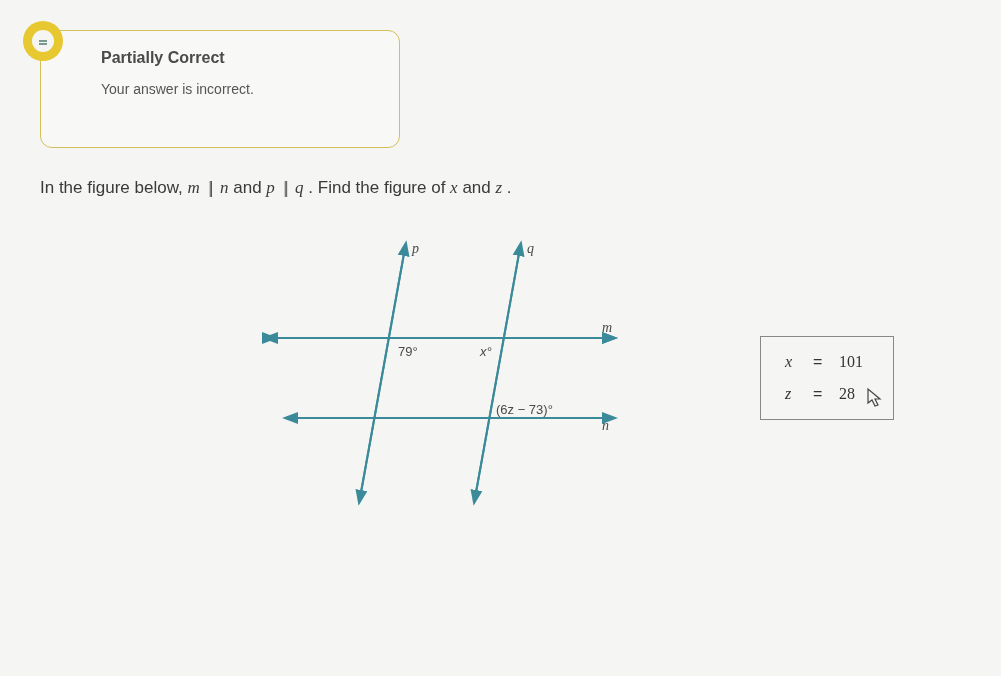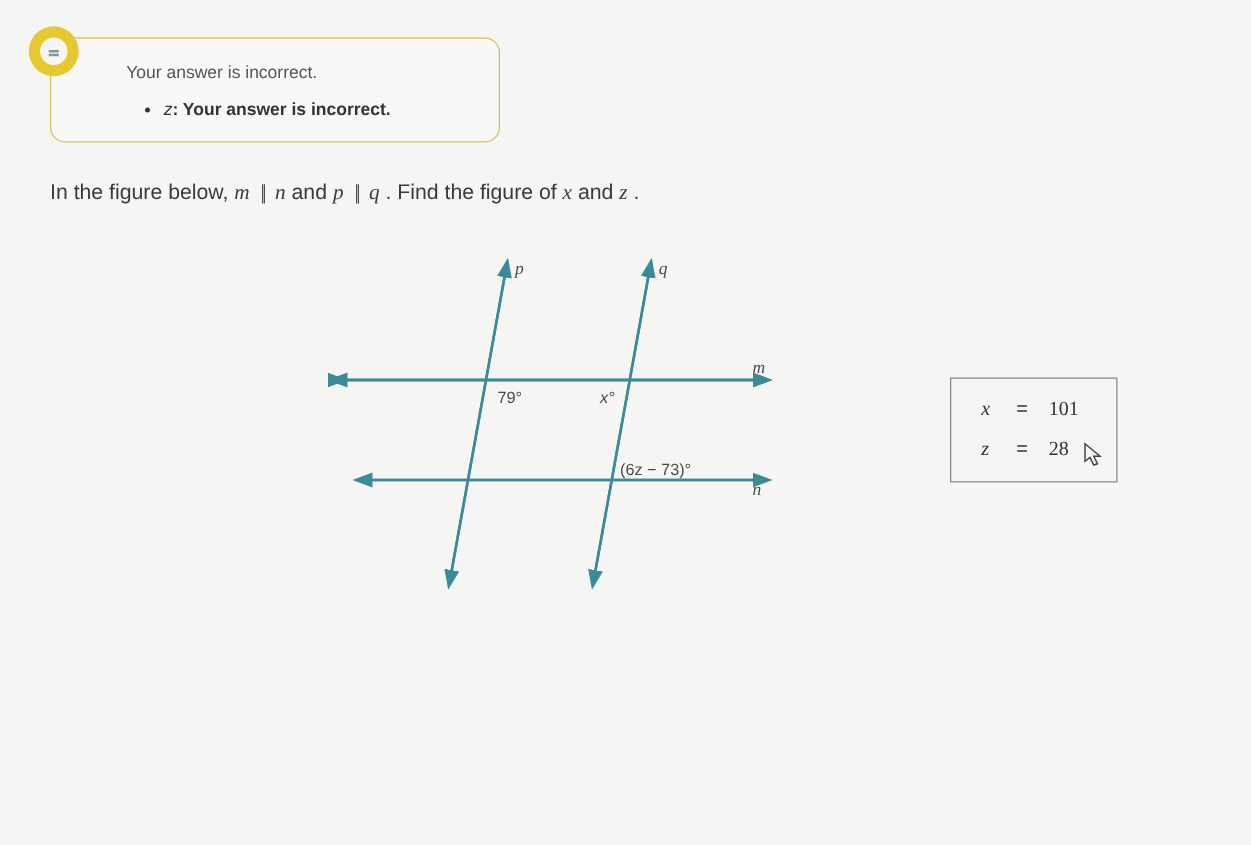--- a/index.html
+++ b/index.html
@@ -48,21 +48,21 @@
     }
     .feedback-title {
       font-weight: bold;
       font-size: 16px;
       color: #4a4a4a;
       margin-bottom: 14px;
     }
     .feedback-msg {
       font-size: 14px;
       color: #555;
-      margin-bottom: 14px;
+      margin-bottom: 32px;
     }
     .feedback-list {
       padding-left: 30px;
       font-size: 14px;
     }
     .feedback-list li {
       color: #333;
       list-style: disc;
     }
     .feedback-list .var {
@@ -146,26 +146,22 @@
 
 <div class="feedback-box">
   <div class="feedback-icon">
     <div class="feedback-icon-inner">
       <svg width="14" height="14" viewBox="0 0 14 14">
         <line x1="3" y1="7" x2="11" y2="7" stroke="#7a9a8f" stroke-width="2"></line>
         <line x1="3" y1="10" x2="11" y2="10" stroke="#7a9a8f" stroke-width="2"></line>
       </svg>
     </div>
   </div>
+  <div class="feedback-title">Partially Correct</div>
   <div class="feedback-msg">Your answer is incorrect.</div>
-  <ul class="feedback-list">
-    <li>
-      <span class="var">z</span><span class="bold">: Your answer is incorrect.</span>
-    </li>
-  </ul>
 </div>
 
 <div class="question-text">
   <span>In the figure below, </span>
   <span class="var">m</span>
   <span class="parallel">||</span>
   <span class="var">n</span>
   <span> and </span>
   <span class="var">p</span>
   <span class="parallel">||</span>

